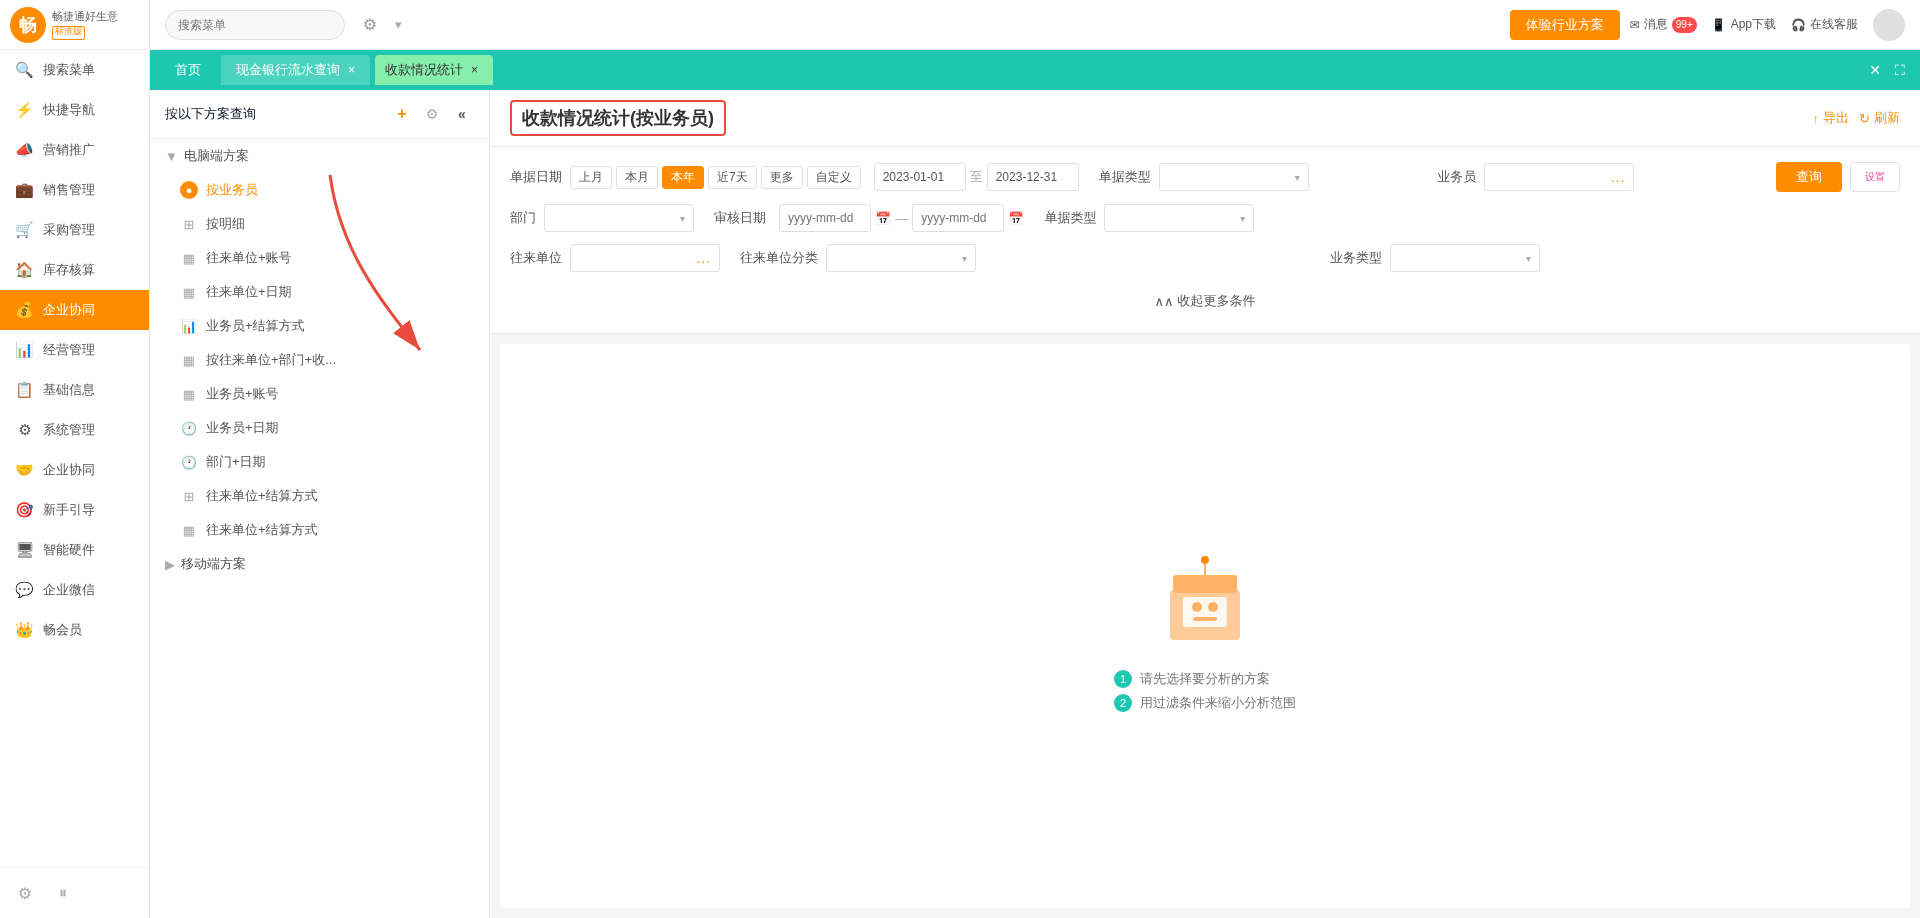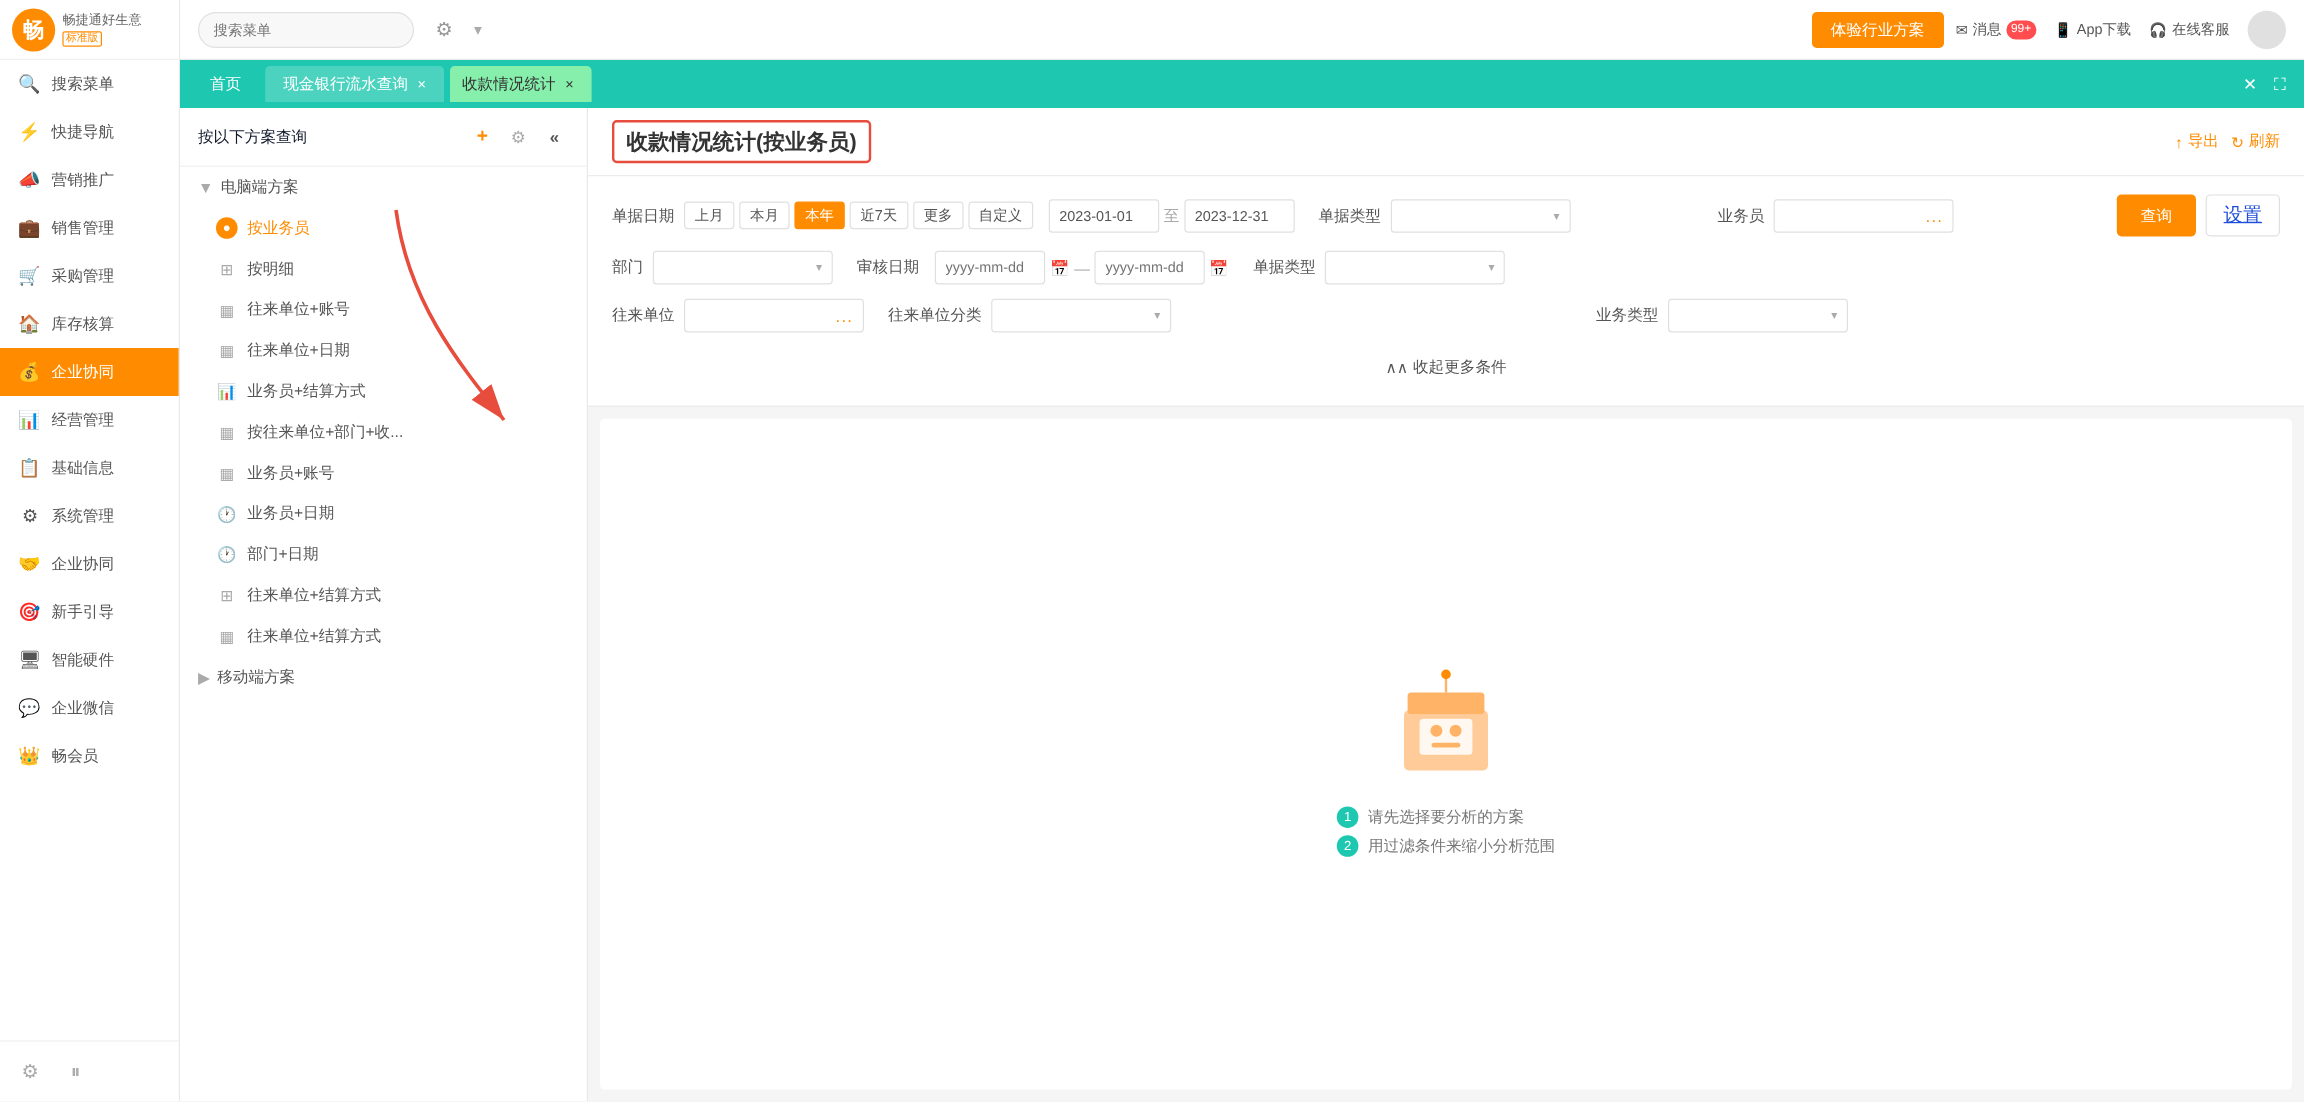--- a/index.html
+++ b/index.html
@@ -78,21 +78,21 @@
     .filter-label { color: #555; font-size: 13px; white-space: nowrap; }
     .filter-date-group { display: flex; align-items: center; gap: 4px; }
     .date-quick-btn { padding: 2px 8px; border: 1px solid #e0e0e0; border-radius: 3px; cursor: pointer; font-size: 12px; color: #555; background: #fff; }
     .date-quick-btn.active { background: #ff8c00; color: #fff; border-color: #ff8c00; }
     .date-input-group { display: flex; align-items: center; gap: 4px; margin-left: 5px; }
     .date-input { height: 28px; border: 1px solid #e0e0e0; border-radius: 3px; padding: 0 8px; font-size: 12px; color: #555; width: 92px; }
     .date-sep { color: #aaa; }
     .filter-select-wide { min-width: 220px; }
     .filter-actions { margin-left: auto; display: flex; gap: 8px; }
     .query-btn { background: #ff8c00; color: #fff; border: none; border-radius: 4px; padding: 6px 20px; cursor: pointer; font-size: 13px; }
-    .setting-btn { background: #fff; color: #1d4ed8; border: 1px solid #e0e0e0; border-radius: 4px; padding: 6px 14px; cursor: pointer; font-size: 16px; text-decoration: underline; }
+    .setting-btn { background: #fff; color: #ec4899; border: 1px solid #e0e0e0; border-radius: 4px; padding: 6px 14px; cursor: pointer; font-size: 10px; }
     .collapse-btn { display: flex; align-items: center; justify-content: center; gap: 4px; color: #555; cursor: pointer; font-size: 13px; padding: 8px 0; }
 
     
     .bottom-content { flex: 1; background: #fff; margin: 10px; border-radius: 4px; display: flex; align-items: center; justify-content: center; overflow: hidden; }
     .empty-state { display: flex; flex-direction: column; align-items: center; justify-content: center; gap: 15px; }
     .empty-illustration { width: 120px; height: 120px; position: relative; }
     .empty-text { text-align: left; }
     .empty-hint { display: flex; align-items: flex-start; gap: 8px; color: #777; font-size: 13px; margin-bottom: 6px; }
     .hint-num { width: 18px; height: 18px; border-radius: 50%; background: #1ec8b0; color: #fff; font-size: 11px; display: flex; align-items: center; justify-content: center; flex-shrink: 0; }
 

